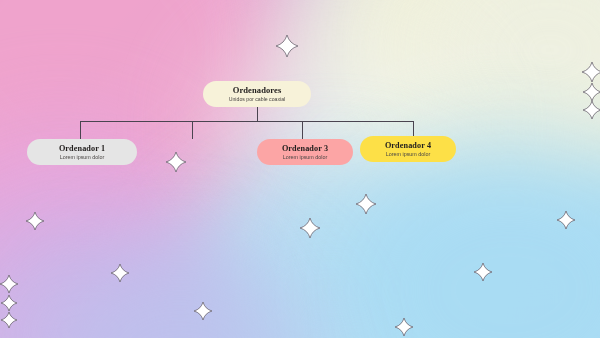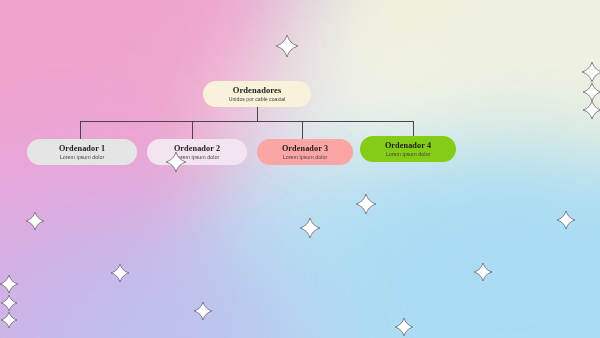--- a/index.html
+++ b/index.html
@@ -136,21 +136,21 @@
   .node-root .node-title { font-size: 8.5px; font-weight: 700; letter-spacing: .1px; }
   .node-root .node-sub   { font-size: 5.2px; margin-top: 1.5px; }
 
   .node-child { height: 26px; }
   .node-child .node-title { font-size: 8.2px; font-weight: 700; letter-spacing: .1px; }
   .node-child .node-sub   { font-size: 5.4px; margin-top: 1.5px; }
 
   .node-c1 { left: 27px;  top: 139px; width: 110px; background: #e5e5e5; }
   .node-c2 { left: 147px; top: 139px; width: 100px; background: #f3e4f1; }
   .node-c3 { left: 257px; top: 139px; width: 96px;  background: #fca5a5; }
-  .node-c4 { left: 360px; top: 136px; width: 96px;  background: #84cc16; }
+  .node-c4 { left: 360px; top: 136px; width: 96px;  background: #fde047; }
 </style>
 </head>
 <body>
 
 <div id="canvas">
 
   <div class="bg-base"></div>
   <div class="blob blob-pink-tl"></div>
   <div class="blob blob-magenta-l"></div>
   <div class="blob blob-cream-tr"></div>
@@ -175,24 +175,20 @@
   <div class="node node-root">
     <div class="node-title">Ordenadores</div>
     <div class="node-sub">Unidos por cable coaxial</div>
   </div>
 
   <div class="node node-child node-c1">
     <div class="node-title">Ordenador 1</div>
     <div class="node-sub">Lorem ipsum dolor</div>
   </div>
 
-  <div class="node node-child node-c2">
-    <div class="node-title">Ordenador 2</div>
-    <div class="node-sub">Lorem ipsum dolor</div>
-  </div>
 
   <div class="node node-child node-c3">
     <div class="node-title">Ordenador 3</div>
     <div class="node-sub">Lorem ipsum dolor</div>
   </div>
 
   <div class="node node-child node-c4">
     <div class="node-title">Ordenador 4</div>
     <div class="node-sub">Lorem ipsum dolor</div>
   </div>

